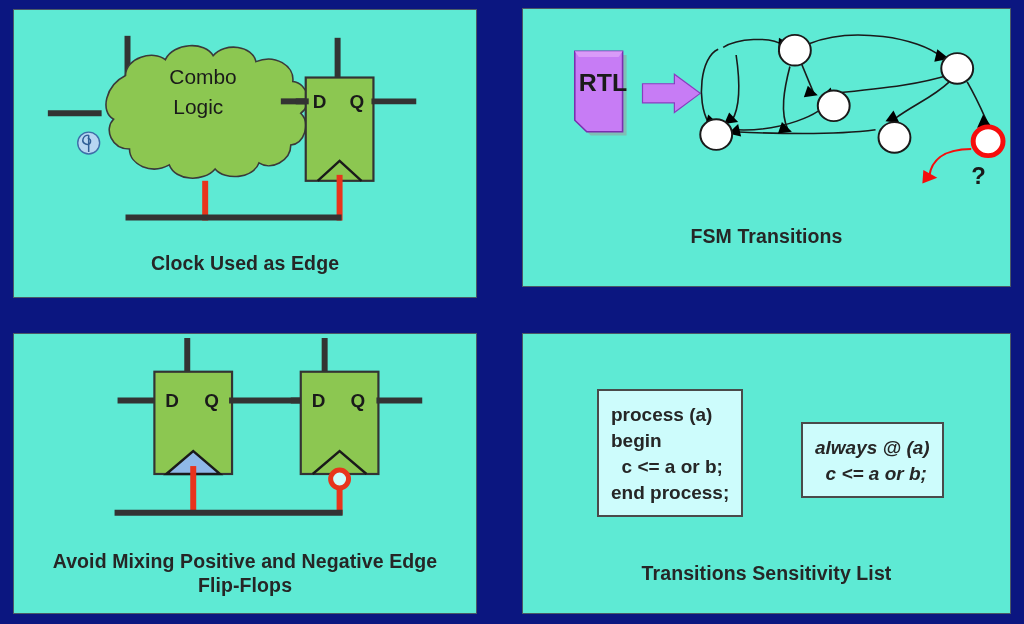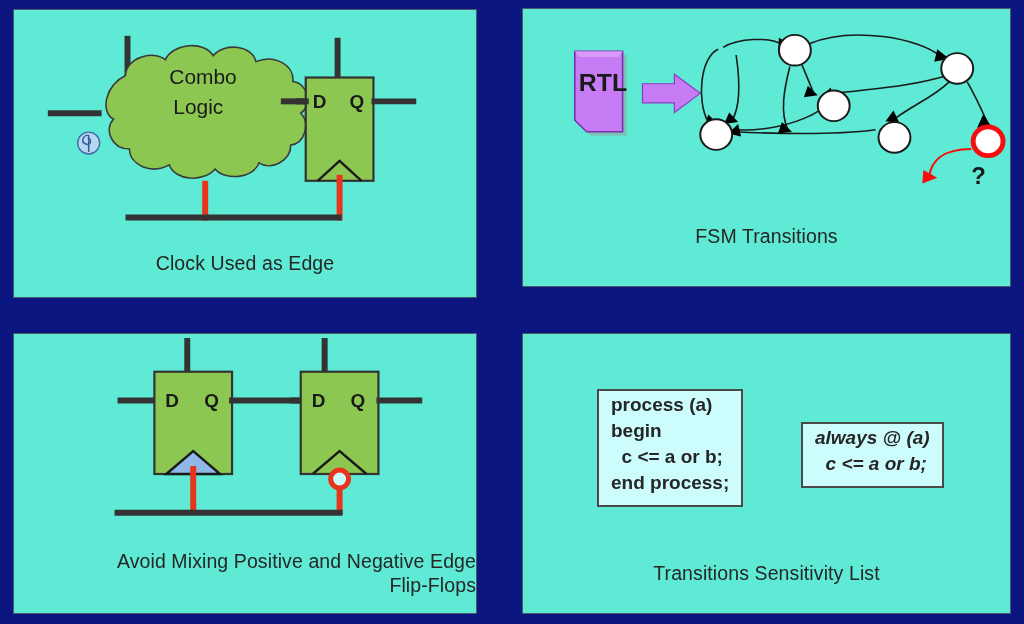--- a/index.html
+++ b/index.html
@@ -40,30 +40,30 @@
     width: 100%;
     height: 100%;
     display: block;
   }
   .caption {
     position: absolute;
     left: 0;
     width: 100%;
     text-align: center;
     color: #262626;
-    font-weight: normal;
+    font-weight: bold;
     font-size: 19.5px;
     line-height: 24px;
     letter-spacing: 0.1px;
     white-space: pre-line;
     font-family: "Liberation Sans", "DejaVu Sans", sans-serif;
   }
   #caption-clock-data  { bottom: 22px; }
   #caption-fsm         { bottom: 14px; }
-  #caption-edge-mixing { bottom: 16px; text-align: right; }
+  #caption-edge-mixing { bottom: 16px; }
   #caption-sensitivity { bottom: 28px; }
 
   .wire      { stroke: #333333; stroke-width: 6; stroke-linecap: butt; }
   .clkwire   { stroke: #e8341c; stroke-width: 6; stroke-linecap: butt; }
   .ffbox     { fill: #8cc751; stroke: #333333; stroke-width: 2.2; }
   .ff-label  { fill: #1a1a1a; font-weight: bold; font-size: 19px;
                font-family: "Liberation Sans", "DejaVu Sans", sans-serif; }
   .tri-pos   { fill: #8fb8e8; stroke: #1a1a1a; stroke-width: 2.4;
                stroke-linejoin: miter; }
   .tri-neg   { fill: none; stroke: #1a1a1a; stroke-width: 2.4;
@@ -86,21 +86,21 @@
   .rtl-shadow    { fill: #9a9a9a; opacity: 0.55; }
   .rtl-label { fill: #1a1a1a; font-weight: bold; font-size: 25px;
                font-family: "Liberation Sans", "DejaVu Sans", sans-serif; }
   .rtl-arrow { fill: #c77cf5; stroke: #8a3cc0; stroke-width: 1.2; }
 
   .codebox {
     position: absolute;
     border: 2px solid #4a4a4a;
     background: #cdfcfc;
     box-sizing: border-box;
-    padding: 1px 12px 9px 12px;
+    padding: 11px 12px 9px 12px;
   }
   .codebox pre {
     margin: 0;
     color: #262626;
     font-weight: bold;
     font-size: 19px;
     line-height: 26px;
     font-family: "Liberation Sans", "DejaVu Sans", sans-serif;
     white-space: pre;
   }

